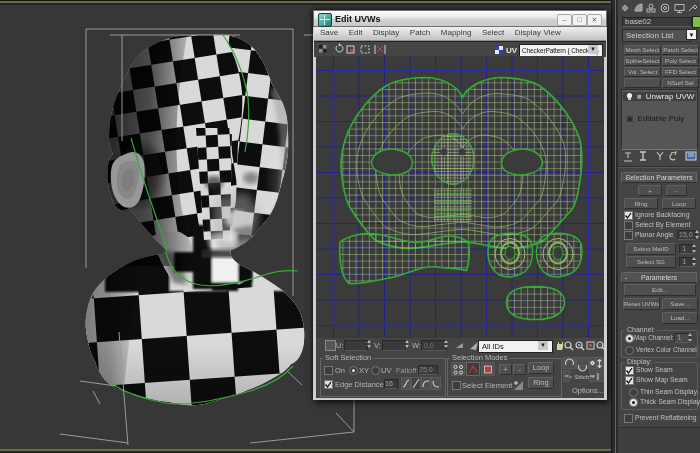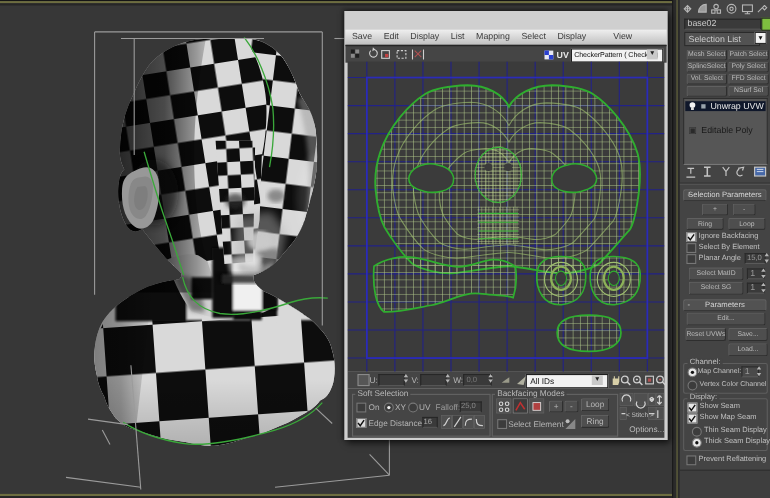--- a/index.html
+++ b/index.html
@@ -228,21 +228,21 @@
   <div class="btn" style="left:6px;top:45px;width:35px;height:8px;">Mesh Select</div>
   <div class="btn" style="left:44px;top:45px;width:35px;height:8px;">Patch Select</div>
   <div class="btn" style="left:6px;top:56px;width:35px;height:8px;">SplineSelect</div>
   <div class="btn" style="left:44px;top:56px;width:35px;height:8px;">Poly Select</div>
   <div class="btn" style="left:6px;top:67px;width:35px;height:8px;">Vol. Select</div>
   <div class="btn" style="left:44px;top:67px;width:35px;height:8px;">FFD Select</div>
   <div class="btn" style="left:6px;top:78px;width:35px;height:8px;color:transparent;">x</div>
   <div class="btn" style="left:44px;top:78px;width:35px;height:8px;">NSurf Sel</div>
 
   <div class="abs" style="left:3px;top:89px;width:75px;height:59px;background:#565656;border:1px solid #2e2e2e;border-bottom-color:#777;">
-    <div class="abs" style="left:1px;top:2px;width:73px;height:9px;background:#0f172a;color:#e8e8e8;font-size:8px;line-height:9px;">
+    <div class="abs" style="left:1px;top:2px;width:73px;height:9px;background:#404040;color:#e8e8e8;font-size:8px;line-height:9px;">
       <span style="margin-left:14px;color:#9aa4ac;">■</span><span style="margin-left:4px;">Unwrap UVW</span>
       <svg class="abs" style="left:2px;top:0" width="9" height="9" viewBox="0 0 9 9">
           <circle cx="4.5" cy="3.5" r="2.6" fill="#f2f2f2"></circle>
           <rect x="3.2" y="6" width="2.6" height="2" fill="#ddd"></rect>
         </svg>
     </div>
     <div class="abs" style="left:1px;top:24px;width:73px;height:9px;color:#1a1a1a;font-size:8px;line-height:9px;">
       <span style="margin-left:3px;color:#2a2a2a;">▣</span><span style="margin-left:4px;">Editable Poly</span>
     </div>
   </div>
@@ -310,29 +310,39 @@
   <div class="lbl" style="left:22px;top:388px;">Thin Seam Display</div>
   <div class="rad" style="left:11px;top:398px;background:#e6e6e6;"></div>
   <div class="abs" style="left:13.5px;top:400.5px;width:3px;height:3px;background:#111;border-radius:50%;"></div>
   <div class="lbl" style="left:22px;top:398px;">Thick Seam Display</div>
   <div class="cb" style="left:6px;top:414px;"></div>
     <div class="lbl" style="left:17px;top:414px;">Prevent Reflattening</div>
   <div class="abs" style="left:0;top:427px;width:82px;height:26px;background:#3e3e3e;border-top:1px solid #2e2e2e;"></div>
 </div>
 
 <div id="euvw" class="abs">
+  <div id="titlebar" class="abs">
+    <div class="abs" style="left:4px;top:2px;width:12px;height:12px;background:linear-gradient(135deg,#8fd8cc,#1e7d74);border:1px solid #0d4a44;border-radius:2px;">
+      <div class="abs" style="left:5px;top:1px;width:1px;height:10px;background:#d8f2ee;"></div>
+      <div class="abs" style="left:1px;top:5px;width:10px;height:1px;background:#d8f2ee;"></div>
+    </div>
+    <div class="abs" style="left:21px;top:3px;font-size:9px;font-weight:bold;color:#111;">Edit UVWs</div>
+    <div class="wbtn" style="left:243px;">–</div>
+    <div class="wbtn" style="left:258px;">□</div>
+    <div class="wbtn" style="left:273px;">✕</div>
+  </div>
   <div id="menubar" class="abs">
     <span class="mi" style="margin-left:6px;">Save</span>
     <span class="mi" style="margin-left:8px;">Edit</span>
     <span class="mi" style="margin-left:8px;">Display</span>
-    <span class="mi" style="margin-left:8px;">List</span>
+    <span class="mi" style="margin-left:8px;">Patch</span>
     <span class="mi" style="margin-left:8px;">Mapping</span>
     <span class="mi" style="margin-left:8px;">Select</span>
     <span class="mi" style="margin-left:8px;">Display</span>
-    <span class="mi" style="margin-left:22px;">View</span>
+    <span class="mi" style="margin-left:0;">View</span>
   </div>
   <div id="toolbar" class="abs">
     <svg width="292" height="15" viewBox="0 0 292 15">
       <g stroke="#cfcfcf" stroke-width="1" fill="none">
         <rect x="5" y="3" width="3.5" height="3.5" fill="#1e1e1e" stroke="none"></rect>
         <rect x="9" y="7" width="3.5" height="3.5" fill="#1e1e1e" stroke="none"></rect>
         <rect x="9" y="3" width="3.5" height="3.5" fill="#8a8a8a" stroke="none"></rect>
         <rect x="5" y="7" width="3.5" height="3.5" fill="#8a8a8a" stroke="none"></rect>
         <path d="M23 4 A3.5 3.5 0 1 0 26 3"></path>
         <path d="M25 1 l2 2 -2.5 1.5z" fill="#cfcfcf" stroke="none"></path>
@@ -477,21 +487,21 @@
       </g>
       <g stroke="#cfcfcf" stroke-width="1.1" fill="none">
         <path d="M2 10 C5 10 5 3 8 3"></path>
         <path d="M12 11 L18 2"></path>
         <path d="M22 10 C22 5 24 4 28 4"></path>
         <path d="M32 4 C32 9 34 10 38 10"></path>
       </g>
     </svg>
 
     <div class="gbox" style="left:131px;top:5px;width:113px;height:37px;"></div>
-    <div class="gt" style="left:134px;top:1px;">Backfacing Modes</div>
+    <div class="gt" style="left:134px;top:1px;">Selection Modes</div>
     <svg class="abs" style="left:135px;top:9px" width="44" height="15" viewBox="0 0 44 15">
       <g fill="#4f4f4f" stroke="#666" stroke-width="0.6">
         <rect x="0.5" y="0.5" width="13" height="13"></rect>
           <rect x="15.5" y="0.5" width="13" height="13" fill="#3c3c3c" stroke="#888"></rect>
         <rect x="30.5" y="0.5" width="13" height="13"></rect>
       </g>
       <g fill="none" stroke="#d8d8d8" stroke-width="1">
         <circle cx="4.5" cy="5" r="1.6"></circle>
           <circle cx="10" cy="5" r="1.6"></circle>
           <circle cx="4.5" cy="10.5" r="1.6"></circle>

